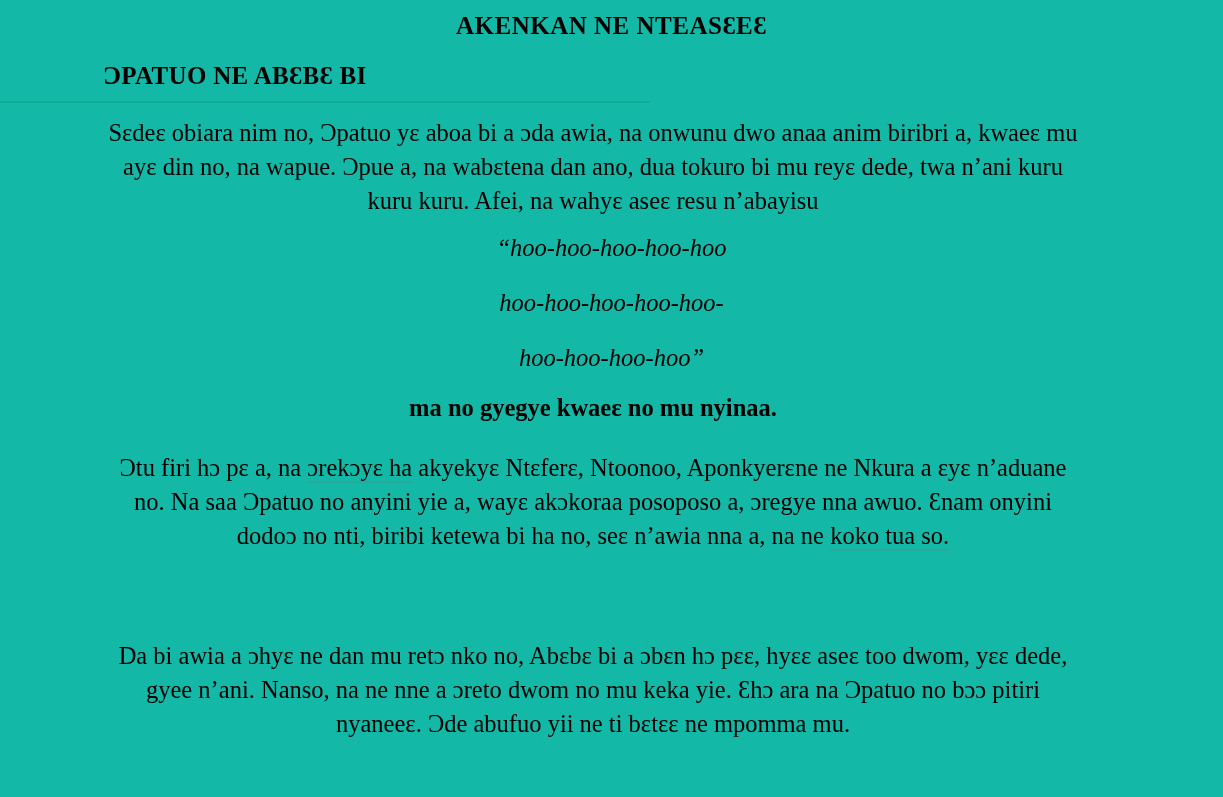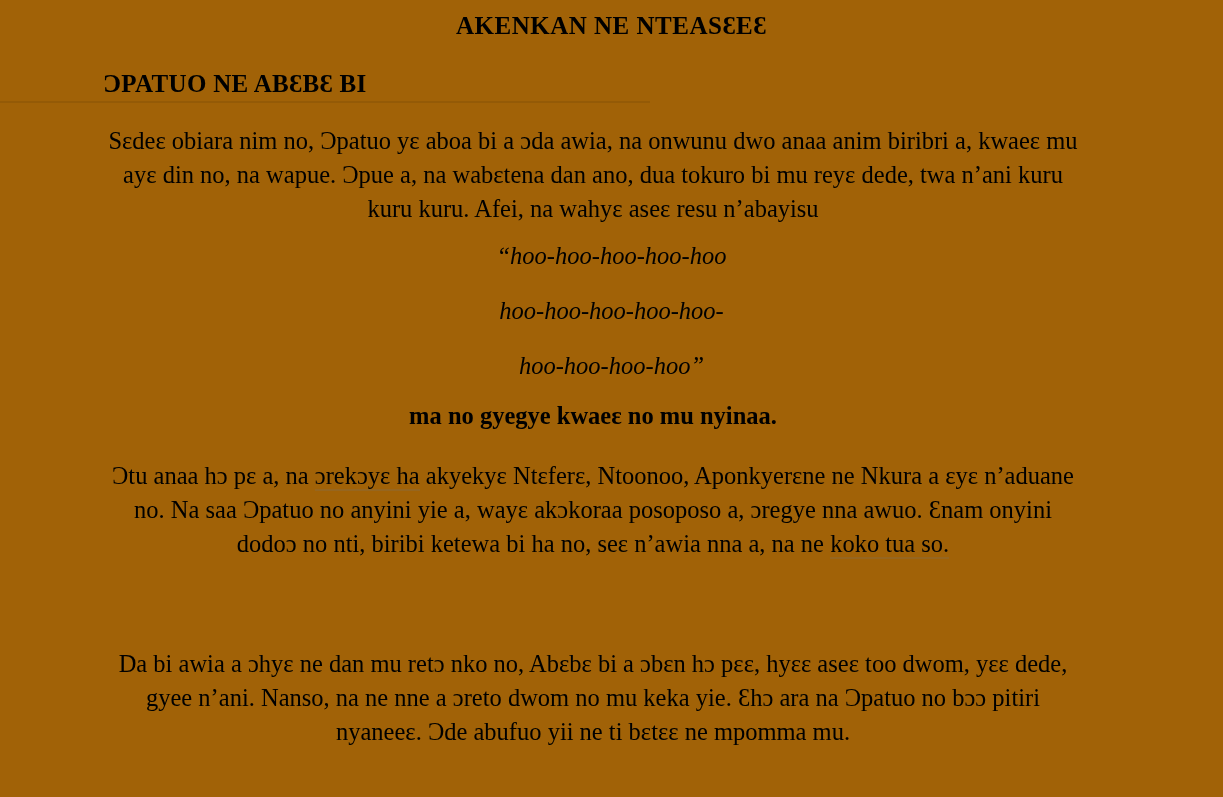--- a/index.html
+++ b/index.html
@@ -4,35 +4,35 @@
 <style>
   html, body {
     margin: 0;
     padding: 0;
     background: #ffffff;
   }
   .doc-page {
     position: relative;
     width: 1223px;
     height: 797px;
-    background: #a16207;
+    background: #14b8a6;
     color: #000000;
     font-family: "Liberation Serif", "DejaVu Serif", serif;
     font-size: 24.5px;
     overflow: hidden;
   }
   .doc-title {
     margin-top: 12px;
     text-align: center;
     font-weight: bold;
     font-size: 25px;
     letter-spacing: 0.5px;
   }
   .doc-heading {
-    margin-top: 30px;
+    margin-top: 22px;
     padding: 0 148px 0 103px;
     font-weight: bold;
     font-size: 25px;
     letter-spacing: 0.3px;
   }
   .para {
     margin: 0;
     margin-top: 26px;
     padding: 0 140px 0 103px;
     line-height: 34px;
@@ -81,17 +81,17 @@
   <p class="para">Sɛdeɛ obiara nim no, Ɔpatuo yɛ aboa bi a ɔda awia, na onwunu dwo anaa anim biribri a, kwaeɛ mu ayɛ din no, na wapue. Ɔpue a, na wabɛtena dan ano, dua tokuro bi mu reyɛ dede, twa n’ani kuru kuru kuru. Afei, na wahyɛ aseɛ resu n’abayisu</p>
 
   <div class="chant-block">
     <p class="chant-line">“hoo-hoo-hoo-hoo-hoo</p>
     <p class="chant-line">hoo-hoo-hoo-hoo-hoo-</p>
     <p class="chant-line">hoo-hoo-hoo-hoo”</p>
   </div>
 
   <p class="para tight">ma no gyegye kwaeɛ no mu nyinaa.</p>
 
-  <p class="para"><span>Ɔtu anaa hɔ pɛ a, na </span><span class="faint-underline">ɔrekɔyɛ ha</span><span> akyekyɛ Ntɛferɛ, Ntoonoo, Aponkyerɛne ne Nkura a ɛyɛ n’aduane no. Na saa Ɔpatuo no anyini yie a, wayɛ akɔkoraa posoposo a, ɔregye nna awuo. Ɛnam onyini dodoɔ no nti, biribi ketewa bi ha no, seɛ n’awia nna a, na ne </span><span class="faint-underline">koko tua so.</span></p>
+  <p class="para"><span>Ɔtu firi hɔ pɛ a, na </span><span class="faint-underline">ɔrekɔyɛ ha</span><span> akyekyɛ Ntɛferɛ, Ntoonoo, Aponkyerɛne ne Nkura a ɛyɛ n’aduane no. Na saa Ɔpatuo no anyini yie a, wayɛ akɔkoraa posoposo a, ɔregye nna awuo. Ɛnam onyini dodoɔ no nti, biribi ketewa bi ha no, seɛ n’awia nna a, na ne </span><span class="faint-underline">koko tua so.</span></p>
 
   <p class="para big-gap">Da bi awia a ɔhyɛ ne dan mu retɔ nko no, Abɛbɛ bi a ɔbɛn hɔ pɛɛ, hyɛɛ aseɛ too dwom, yɛɛ dede, gyee n’ani. Nanso, na ne nne a ɔreto dwom no mu keka yie. Ɛhɔ ara na Ɔpatuo no bɔɔ pitiri nyaneeɛ. Ɔde abufuo yii ne ti bɛtɛɛ ne mpomma mu.</p>
 
 </div>
 
 </body></html>

